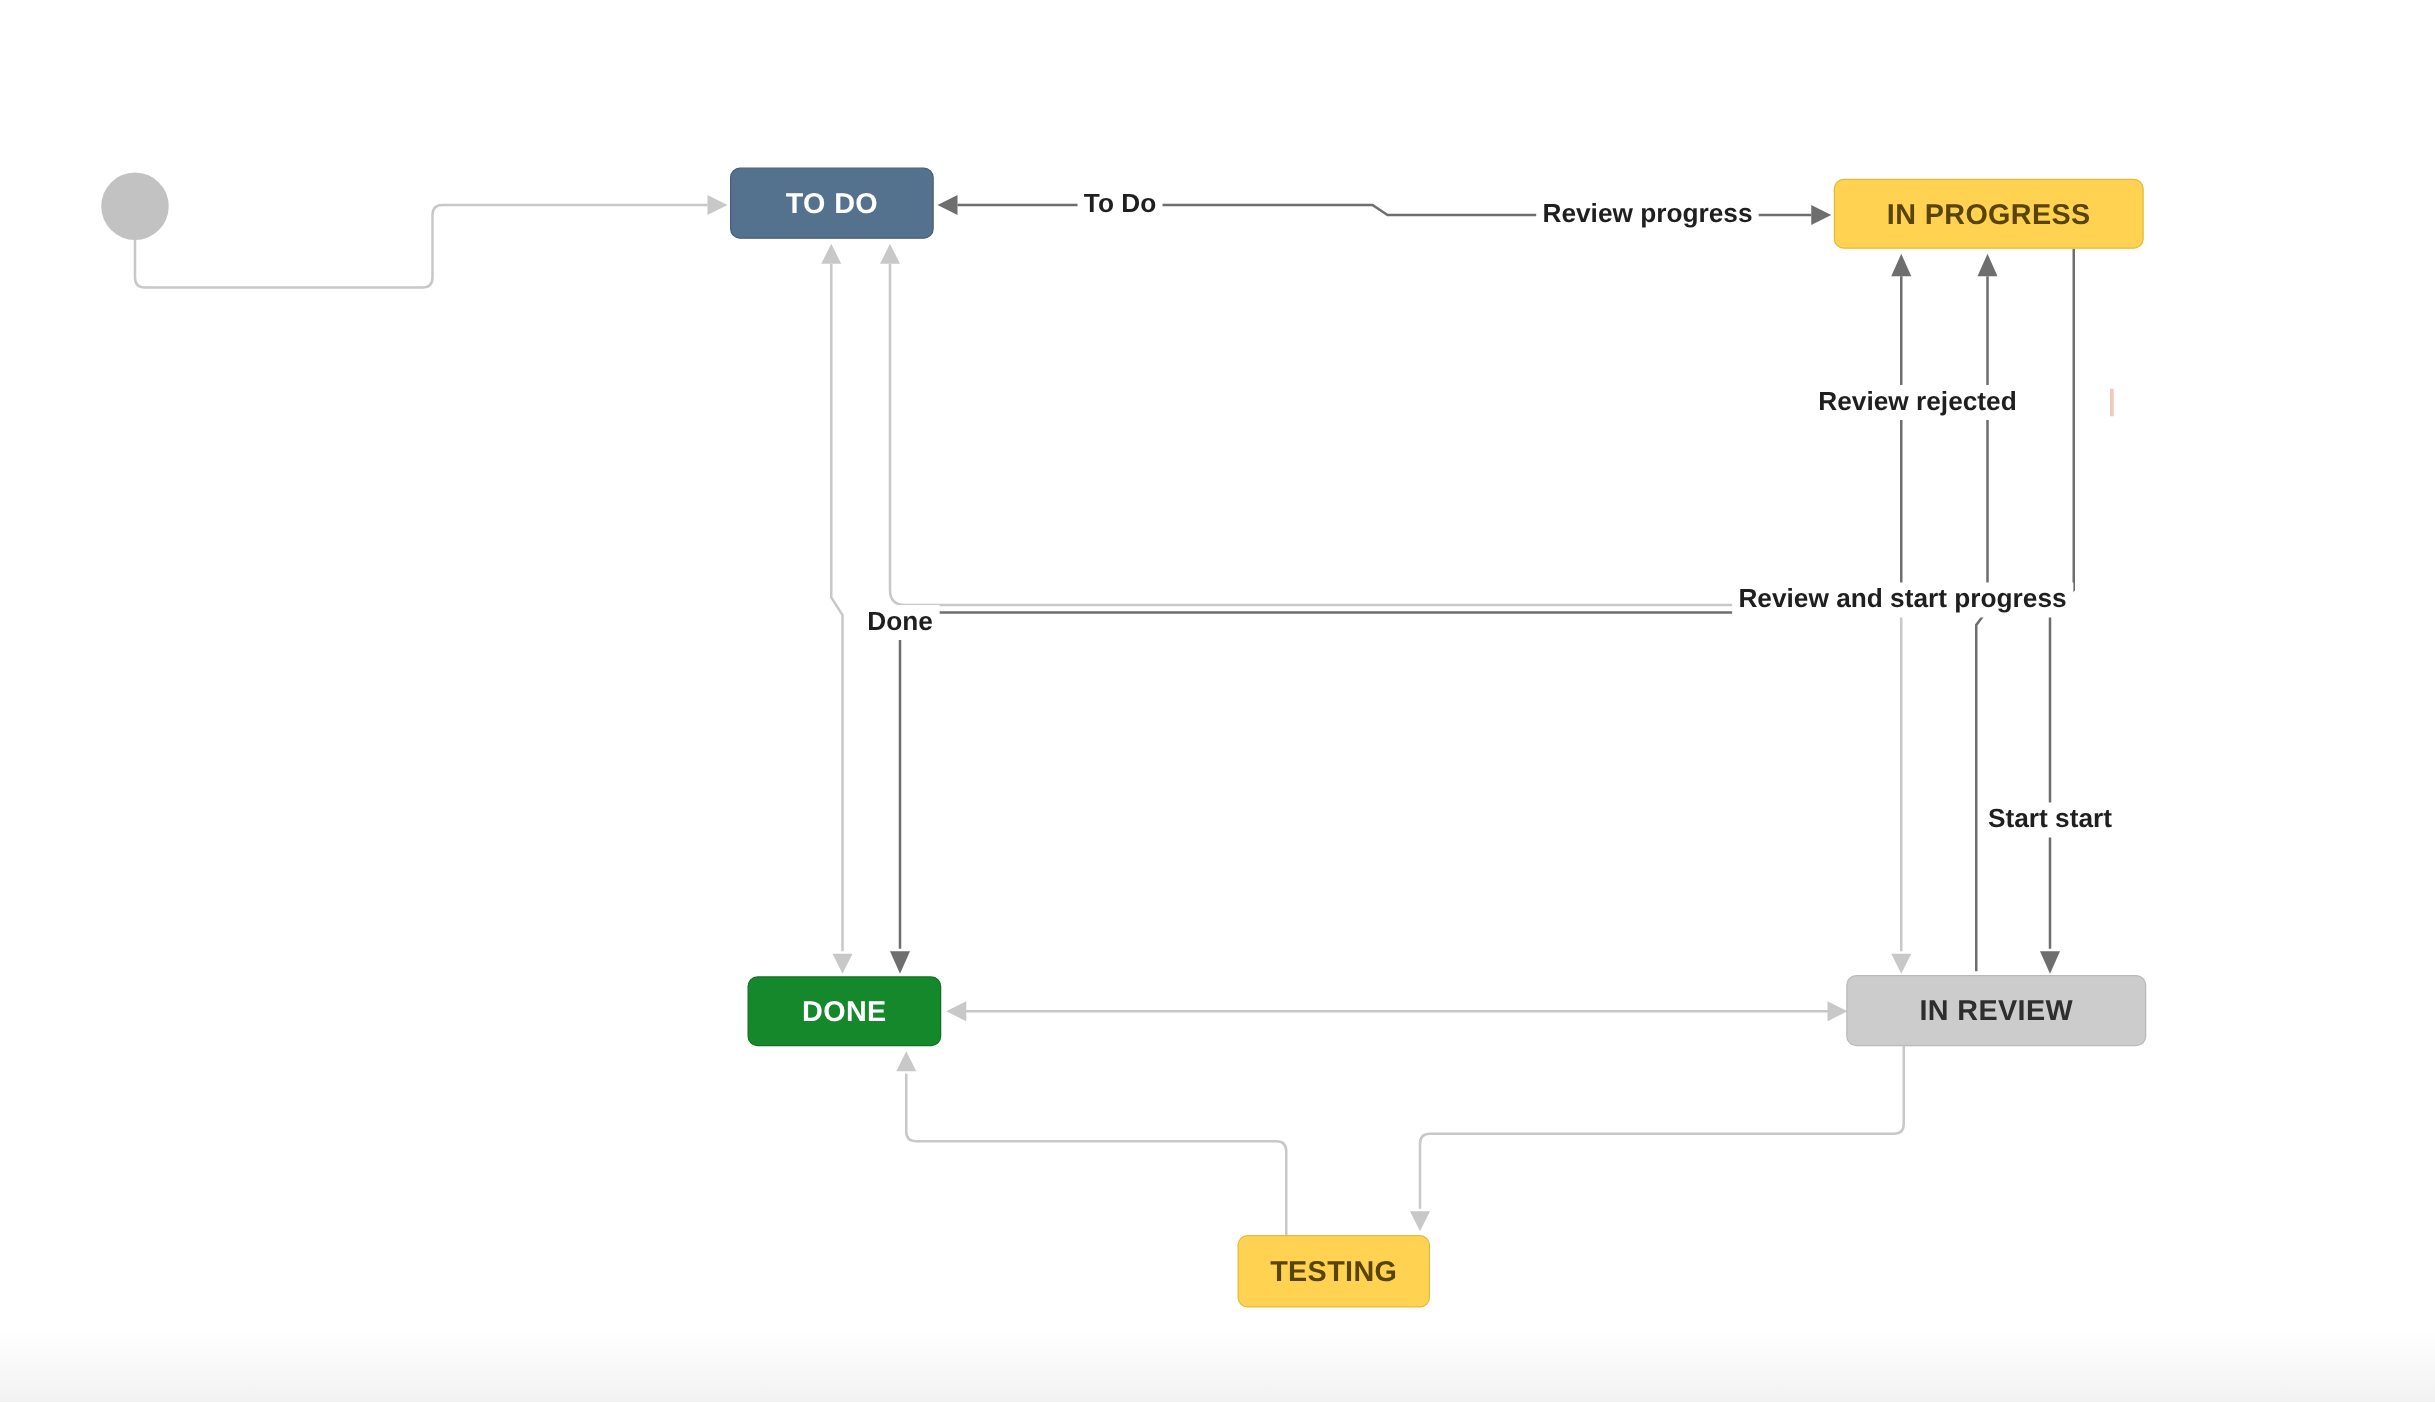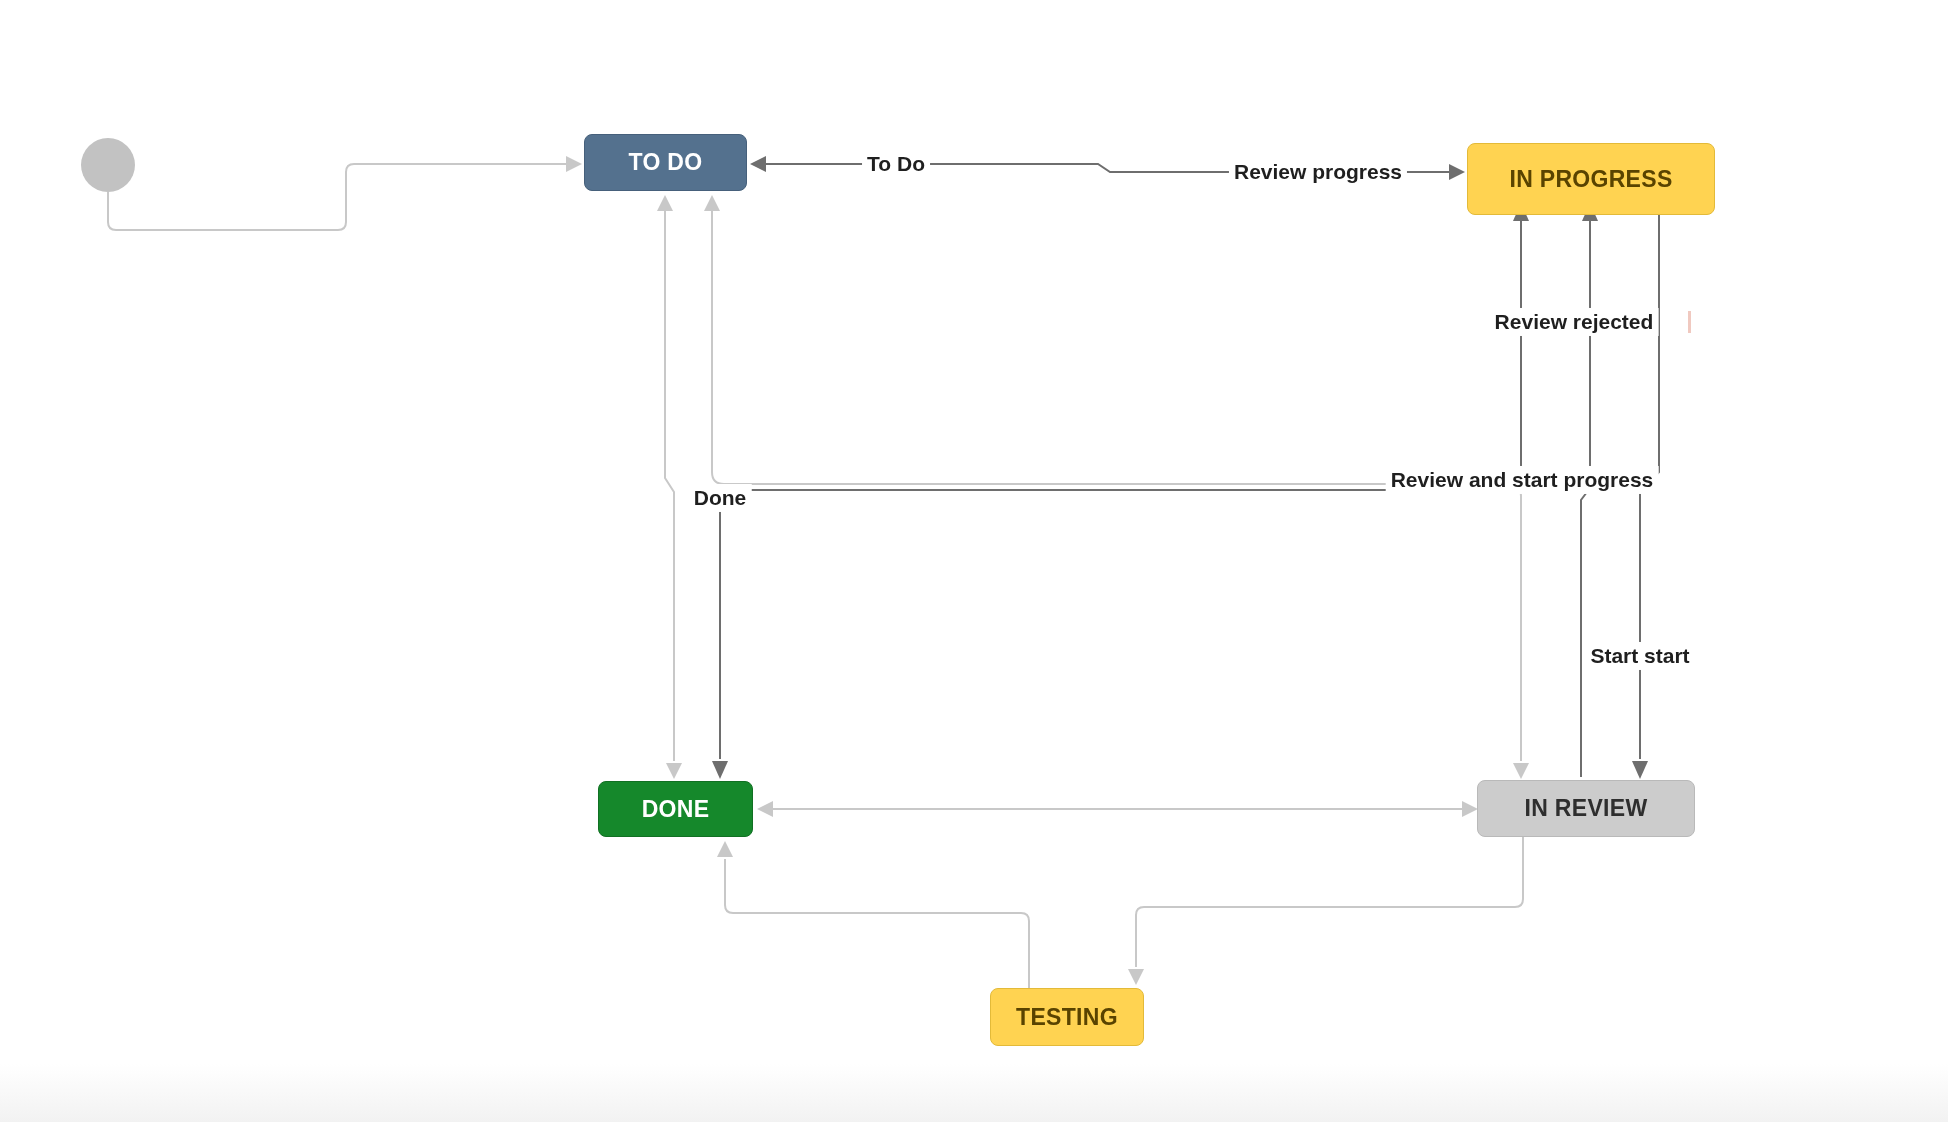--- a/index.html
+++ b/index.html
@@ -43,40 +43,40 @@
     display: flex;
     align-items: center;
     justify-content: center;
     font-size: 23px;
     font-weight: bold;
     letter-spacing: 0.3px;
     z-index: 3;
     cursor: default;
   }
   .bx-todo       { left: 584px;  top: 134px; width: 163px; height: 57px; background: #54718e; color: #ffffff; border: 1px solid #46607b; }
-  .bx-inprogress { left: 1467px; top: 143px; width: 248px; height: 72px; background: #ffd351; color: #594300; border: 1px solid #e3ba39; }
+  .bx-inprogress { left: 1467px; top: 143px; width: 248px; height: 56px; background: #ffd351; color: #594300; border: 1px solid #e3ba39; }
   .bx-done       { left: 598px;  top: 781px; width: 155px; height: 56px; background: #15882b; color: #ffffff; border: 1px solid #117023; }
-  .bx-inreview   { left: 1477px; top: 780px; width: 218px; height: 57px; background: #cccccc; color: #2e2e2e; border: 1px solid #b9b9b9; }
+  .bx-inreview   { left: 1477px; top: 780px; width: 240px; height: 57px; background: #cccccc; color: #2e2e2e; border: 1px solid #b9b9b9; }
   .bx-testing    { left: 990px;  top: 988px; width: 154px; height: 58px; background: #ffd351; color: #594300; border: 1px solid #e3ba39; }
 
   .tlabel {
     position: absolute;
     transform: translate(-50%, -50%);
     background: #ffffff;
     padding: 3px 5px;
     font-size: 21px;
     font-weight: bold;
     color: #1f1f1f;
     white-space: nowrap;
     z-index: 2;
     line-height: 1.05;
   }
   .lb-todo      { left: 896px;  top: 164px; }
   .lb-startprg  { left: 1318px; top: 172px; }
-  .lb-revrej    { left: 1574px; top: 322px; }
+  .lb-revrej    { left: 1534px; top: 322px; }
   .lb-reopen    { left: 1522px; top: 480px; }
   .lb-startrev  { left: 1640px; top: 656px; }
   .lb-done      { left: 720px;  top: 498px; }
 </style>
 </head>
 <body>
 
 <div class="canvas">
 
   <div class="bottom-fade"></div>

